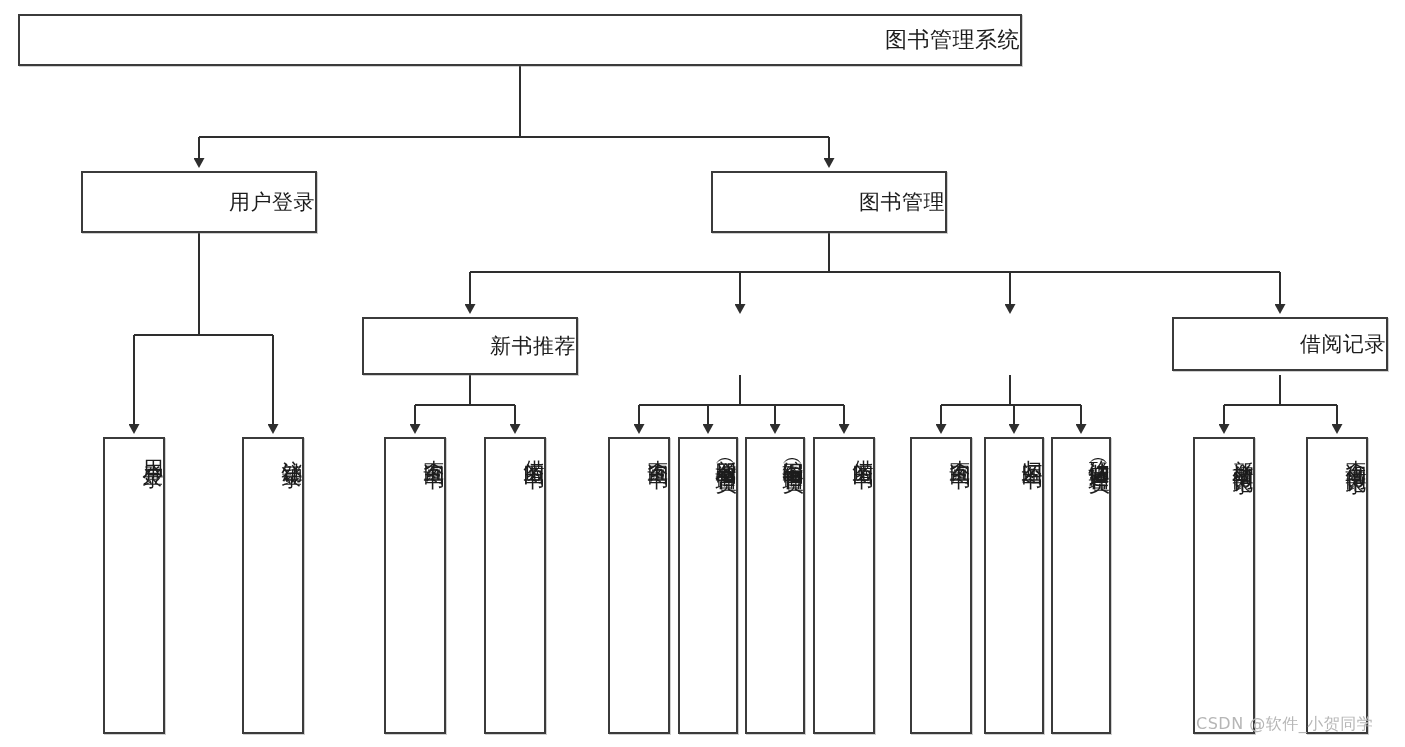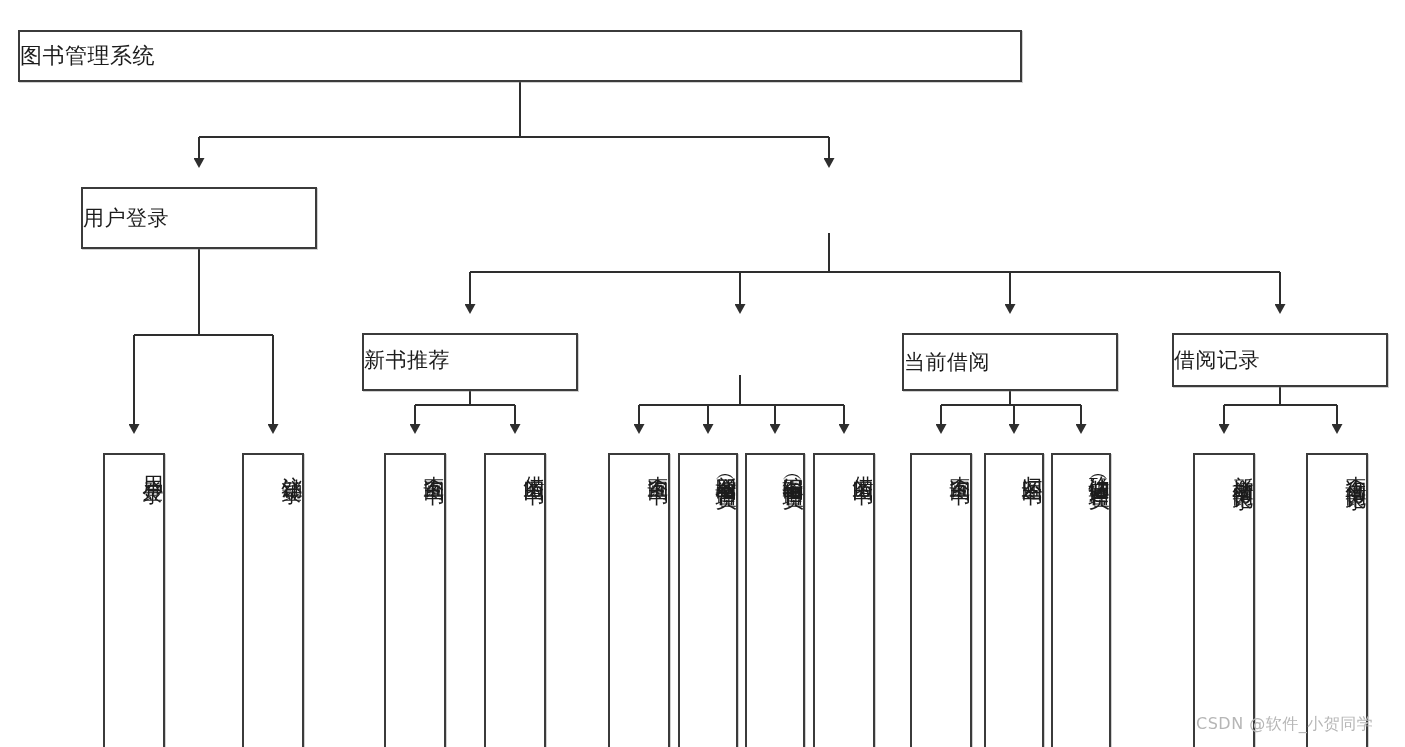--- a/index.html
+++ b/index.html
@@ -24,23 +24,22 @@
     width: 1405px;
     height: 747px;
   }
   .node {
     position: absolute;
     box-sizing: border-box;
     background: #ffffff;
     border: 2px solid #3b3b3b;
     display: flex;
     align-items: center;
-    justify-content: flex-start;
+    justify-content: flex-end;
     box-shadow: 1px 1px 0 rgba(120,120,120,0.35);
-    margin-top: 16px;
   }
   .node-label {
     color: #1c1c1c;
     letter-spacing: 0.5px;
     line-height: 1.05;
     text-align: center;
     white-space: nowrap;
   }
   .node.horizontal .node-label {
     font-size: 21px;
@@ -128,26 +127,26 @@
     </g>
   </svg>
 
   <div class="node root horizontal" style="left:18px; top:14px; width:1004px; height:52px;">
     <span class="node-label">图书管理系统</span>
   </div>
 
   <div class="node horizontal" style="left:81px; top:171px; width:236px; height:62px;">
     <span class="node-label">用户登录</span>
   </div>
+  <div class="node horizontal" style="left:711px; top:171px; width:236px; height:62px;">
+    <span class="node-label">图书管理</span>
+  </div>
 
-  <div class="node horizontal" style="left:362px; top:317px; width:216px; height:58px;font-family:Liberation Mono, monospace;">
+  <div class="node horizontal" style="left:362px; top:317px; width:216px; height:58px;">
     <span class="node-label">新书推荐</span>
-  </div>
-  <div class="node horizontal" style="left:902px; top:317px; width:216px; height:58px;">
-    <span class="node-label">当前借阅</span>
   </div>
   <div class="node horizontal" style="left:1172px; top:317px; width:216px; height:54px;">
     <span class="node-label">借阅记录</span>
   </div>
 
   <div class="node vertical" style="left:103px; top:437px; width:62px; height:297px;">
     <span class="node-label">用户登录</span>
   </div>
   <div class="node vertical" style="left:242px; top:437px; width:62px; height:297px;">
     <span class="node-label">注销登录</span>

